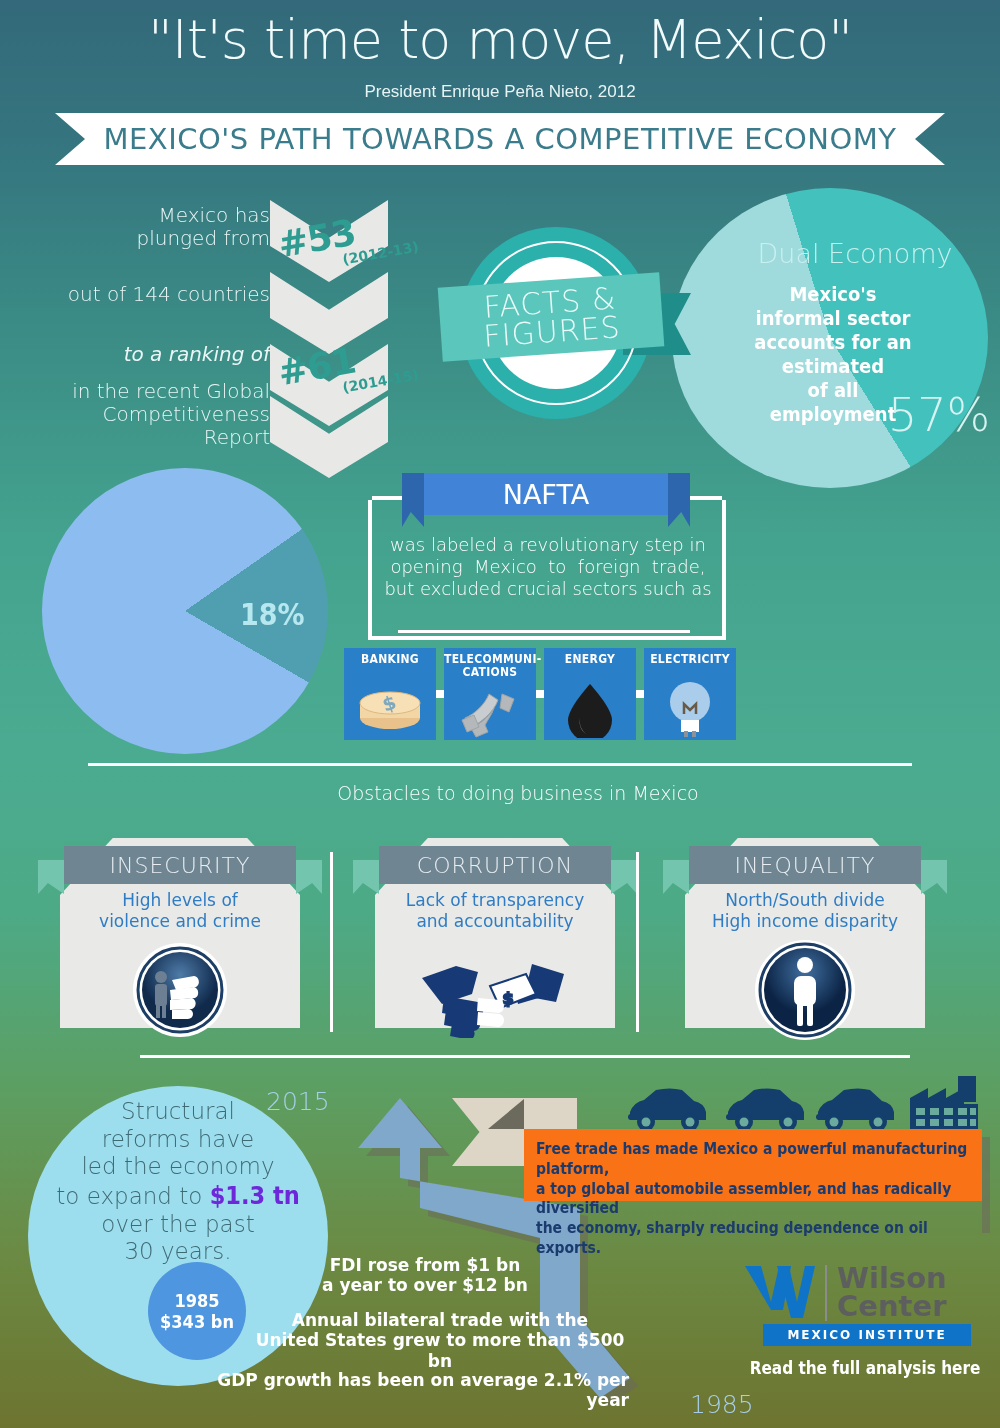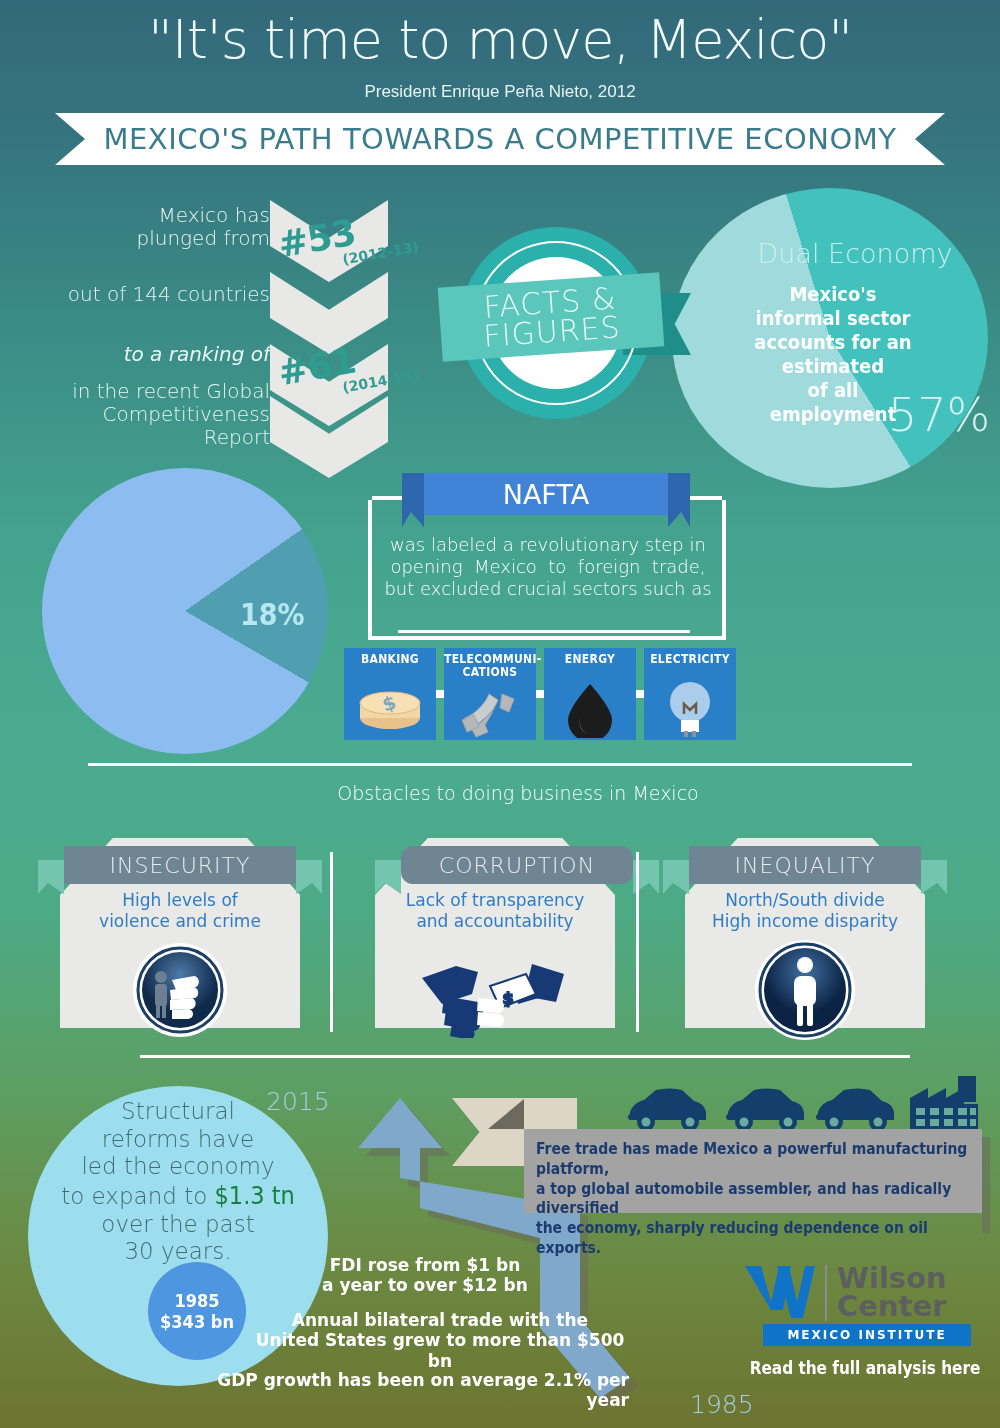--- a/index.html
+++ b/index.html
@@ -148,35 +148,35 @@
   .obst-desc { width:240px; text-align:center; color:#2f7cc4; font-size:17px;
     line-height:1.22; font-family:"DejaVu Sans",sans-serif;}
   .vdiv { width:3px; background:#ffffff; }
 
   
   .circle-big { left:28px; top:1086px; width:300px; height:300px; border-radius:50%;
     background:#9ddeee; }
   .circle-big-text { left:38px; top:1098px; width:280px; text-align:center;
     font-size:23px; color:#3e6a74; line-height:1.2; font-weight:300;
     font-family:"DejaVu Sans",sans-serif;}
-  .tn-big { color:#15803d; font-weight:normal; font-size:25px;
+  .tn-big { color:#6d28d9; font-weight:bold; font-size:25px;
     font-family:"DejaVu Sans Condensed","DejaVu Sans",sans-serif;}
   .circle-small { left:148px; top:1262px; width:98px; height:98px; border-radius:50%;
     background:#4f96e0; display:flex; flex-direction:column; align-items:center;
     justify-content:center; color:#ffffff; font-weight:bold; font-size:18px;
     line-height:1.18; font-family:"DejaVu Sans Condensed","DejaVu Sans",sans-serif;}
   .yr-2015 { left:266px; top:1087px; font-size:25px; color:#a8cfe9; font-weight:300;
     font-family:"DejaVu Sans",sans-serif;}
   .yr-1985 { left:690px; top:1390px; font-size:25px; color:#a8cfe9; font-weight:300;
     font-family:"DejaVu Sans",sans-serif;}
   .stat { color:#ffffff; font-size:17px; font-weight:bold; line-height:1.2;
     text-align:center; font-family:"DejaVu Sans",sans-serif;}
   .beige-ribbon { left:452px; top:1098px; width:125px; height:68px; background:#ddd5c5;
     clip-path:polygon(0 0, 100% 0, 100% 100%, 0 100%, 22% 50%); }
-  .freetrade-box { left:524px; top:1129px; width:458px; height:84px; background:#a3a3a3; }
+  .freetrade-box { left:524px; top:1129px; width:458px; height:72px; background:#f97316; }
   .freetrade-text { position:absolute; left:12px; top:11px; width:436px;
     color:#1b3b6f; font-size:15.5px; font-weight:bold; line-height:1.28;
     font-family:"DejaVu Sans Condensed","DejaVu Sans",sans-serif;}
   .ft-fold { position:absolute; left:-36px; top:-30px; width:36px; height:30px;
     background:#6b6a5c; clip-path:polygon(100% 0,100% 100%,0 100%); }
   .ft-shadow { position:absolute; right:-8px; top:8px; width:8px; height:96px; background:#6b6a5c; opacity:.55;}
   .wc-name { color:#5d5f5e; font-size:29px; font-weight:bold; line-height:0.96;
     font-family:"DejaVu Sans",sans-serif;}
   .wc-bar { background:#0f74c8; color:#ffffff; font-size:12px; font-weight:bold;
     letter-spacing:2px; text-align:center; padding:4px 0;
@@ -339,21 +339,21 @@
       <path d="M52 40 l22 -4 a6 6 0 0 1 2 11 l-20 3 z"></path>
       <path d="M50 50 l24 -3 a6 6 0 0 1 1 11 l-24 2 z"></path>
       <path d="M50 60 l22 -2 a6 6 0 0 1 0 11 l-22 1 z"></path>
       <path d="M52 70 l16 -1 a5 5 0 0 1 0 10 l-16 0 z"></path>
     </g>
   </svg>
 
   <div class="abs vdiv" style="left:330px;top:852px;height:180px;"></div>
 
   <div class="abs hexcard" style="left:375px;top:838px;"></div>
-  <div class="abs obst-ribbon" style="left:401px;top:846px;border-radius:12px;">
+  <div class="abs obst-ribbon" style="left:379px;top:846px;">
     <div class="tl"></div>
     <div class="tr"></div>
     <span>CORRUPTION</span>
   </div>
   <div class="abs obst-desc" style="left:375px;top:890px;">
     <span>Lack of transparency</span><br>
     <span>and accountability</span>
   </div>
   <svg class="abs" style="left:412px;top:942px;" width="170" height="96">
     <g fill="#173a77">

